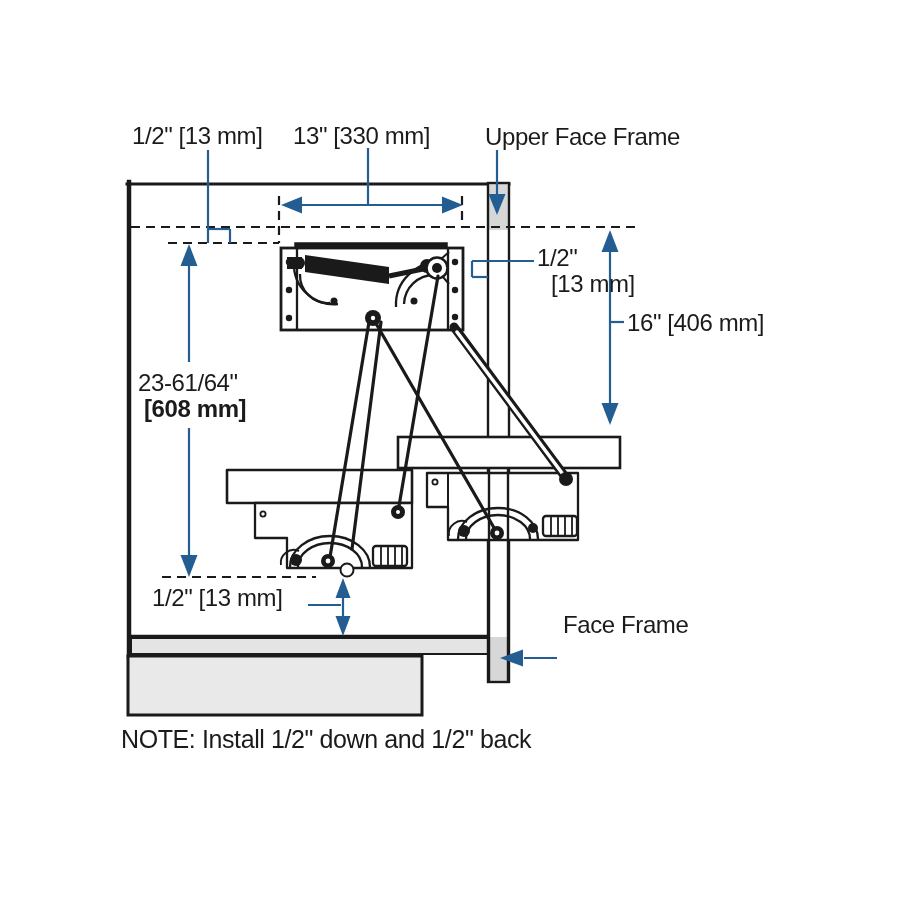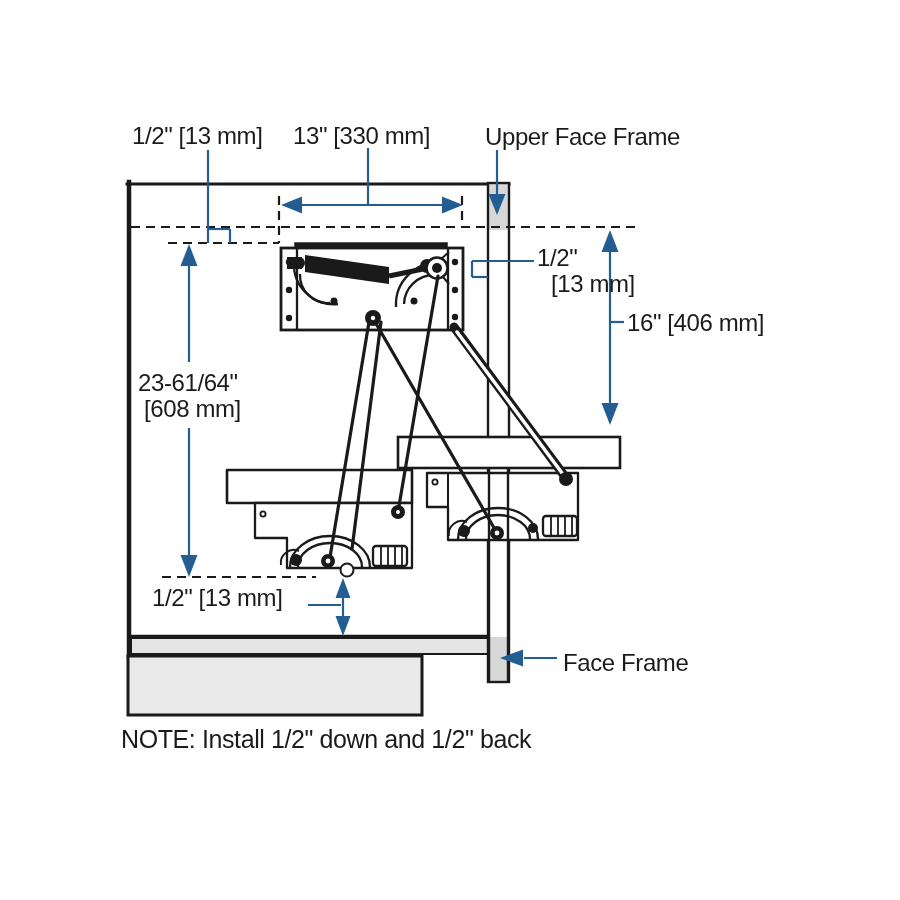--- a/index.html
+++ b/index.html
@@ -166,18 +166,18 @@
   </g>
 </svg>
 
   <div class="lbl" style="left:132px;top:123px;">1/2" [13 mm]</div>
   <div class="lbl" style="left:293px;top:123px;">13" [330 mm]</div>
   <div class="lbl" style="left:485px;top:124px;">Upper Face Frame</div>
   <div class="lbl" style="left:537px;top:245px;">1/2"</div>
   <div class="lbl" style="left:511px;top:271px;margin-left:40px;">[13 mm]</div>
   <div class="lbl" style="left:627px;top:310px;">16" [406 mm]</div>
   <div class="lbl" style="left:138px;top:370px;">23-61/64"</div>
-  <div class="lbl" style="left:144px;top:396px;">[608 mm]</div>
+  <div class="lbl" style="left:144px;top:396px;font-weight:bold;">[608 mm]</div>
   <div class="lbl" style="left:152px;top:585px;">1/2" [13 mm]</div>
-  <div class="lbl" style="left:563px;top:650px;text-align:right;">Face Frame</div>
+  <div class="lbl" style="left:563px;top:612px;text-align:right;">Face Frame</div>
   <div class="lbl note-lbl" style="left:121px;top:726px;">NOTE: Install 1/2" down and 1/2" back</div>
 
 </div>
 
 </body></html>

